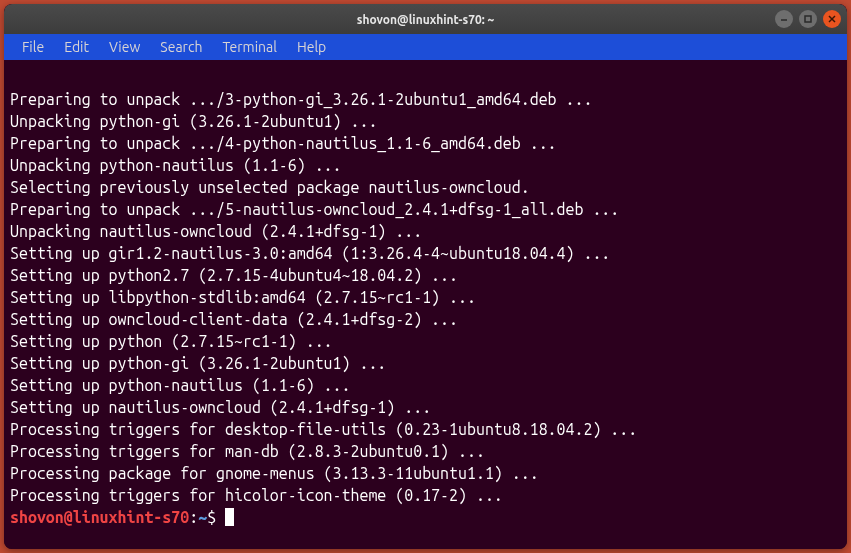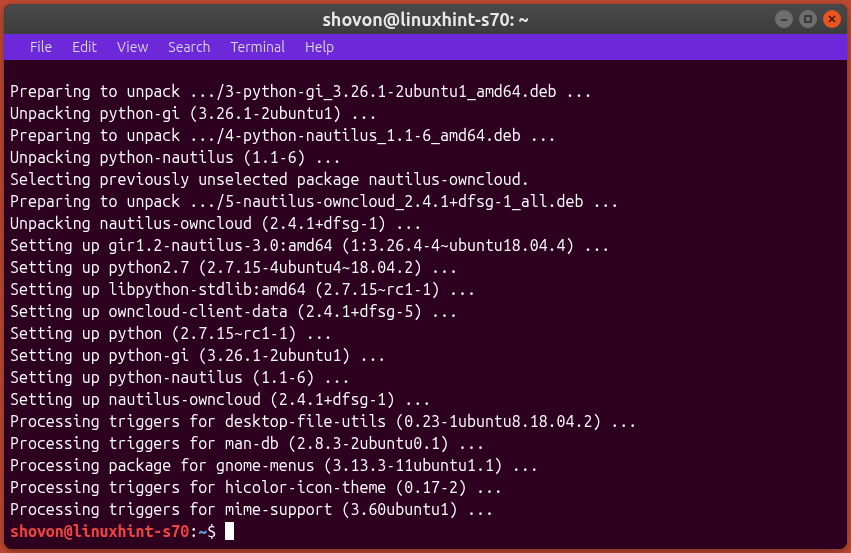--- a/index.html
+++ b/index.html
@@ -30,21 +30,21 @@
       height: 30px;
       display: flex;
       align-items: center;
       justify-content: center;
       position: relative;
       border-top-left-radius: 8px;
       border-top-right-radius: 8px;
     }
     .title {
       color: #e8e8e8;
-      font-size: 18px;
+      font-size: 12px;
       font-weight: bold;
     }
     .window-controls {
       position: absolute;
       right: 6px;
       display: flex;
       gap: 6px;
     }
     .ctrl-btn {
       width: 18px;
@@ -62,42 +62,43 @@
     }
     .ctrl-max {
       background: #6e6e6e;
       color: #2a2a2a;
     }
     .ctrl-close {
       background: #e95420;
       color: #3a1505;
     }
     .menubar {
-      background: #6d28d9;
+      background: #1d4ed8;
       height: 26px;
       display: flex;
       align-items: center;
-      padding: 0 16px;
+      padding: 0 8px;
       gap: 0;
     }
     .menu-item {
       color: #d8d4d4;
       font-size: 14px;
       padding: 4px 10px;
       cursor: pointer;
     }
     .terminal-body {
       flex: 1;
       background: #2c001e;
       padding: 20px 6px;
       font-family: "Ubuntu Mono", "DejaVu Sans Mono", monospace;
       font-size: 16px;
       line-height: 22px;
       color: #ffffff;
       overflow: hidden;
+      margin-top: 8px;
     }
     .line {
       white-space: pre;
     }
     .prompt-line {
       white-space: pre;
     }
     .prompt-user {
       color: #ef4444;
       font-weight: bold;
@@ -157,25 +158,24 @@
     <div class="line">Preparing to unpack .../3-python-gi_3.26.1-2ubuntu1_amd64.deb ...</div>
     <div class="line">Unpacking python-gi (3.26.1-2ubuntu1) ...</div>
     <div class="line">Preparing to unpack .../4-python-nautilus_1.1-6_amd64.deb ...</div>
     <div class="line">Unpacking python-nautilus (1.1-6) ...</div>
     <div class="line">Selecting previously unselected package nautilus-owncloud.</div>
     <div class="line">Preparing to unpack .../5-nautilus-owncloud_2.4.1+dfsg-1_all.deb ...</div>
     <div class="line">Unpacking nautilus-owncloud (2.4.1+dfsg-1) ...</div>
     <div class="line">Setting up gir1.2-nautilus-3.0:amd64 (1:3.26.4-4~ubuntu18.04.4) ...</div>
     <div class="line">Setting up python2.7 (2.7.15-4ubuntu4~18.04.2) ...</div>
     <div class="line">Setting up libpython-stdlib:amd64 (2.7.15~rc1-1) ...</div>
-    <div class="line">Setting up owncloud-client-data (2.4.1+dfsg-5) ...</div>
+    <div class="line">Setting up owncloud-client-data (2.4.1+dfsg-2) ...</div>
     <div class="line">Setting up python (2.7.15~rc1-1) ...</div>
     <div class="line">Setting up python-gi (3.26.1-2ubuntu1) ...</div>
     <div class="line">Setting up python-nautilus (1.1-6) ...</div>
     <div class="line">Setting up nautilus-owncloud (2.4.1+dfsg-1) ...</div>
     <div class="line">Processing triggers for desktop-file-utils (0.23-1ubuntu8.18.04.2) ...</div>
     <div class="line">Processing triggers for man-db (2.8.3-2ubuntu0.1) ...</div>
     <div class="line">Processing package for gnome-menus (3.13.3-11ubuntu1.1) ...</div>
     <div class="line">Processing triggers for hicolor-icon-theme (0.17-2) ...</div>
-    <div class="line">Processing triggers for mime-support (3.60ubuntu1) ...</div>
     <div class="prompt-line"><span class="prompt-user">shovon@linuxhint-s70</span><span class="prompt-colon">:</span><span class="prompt-path">~</span><span class="prompt-dollar">$ </span><span class="cursor"></span></div>
   </div>
 </div>
 
 </body></html>

